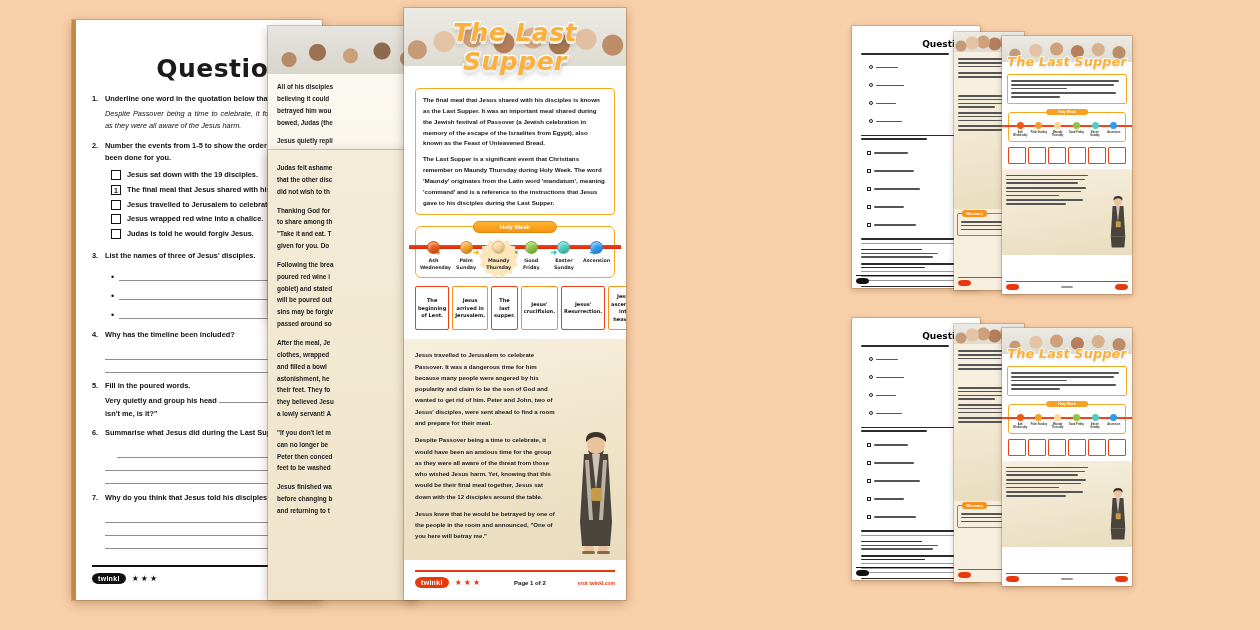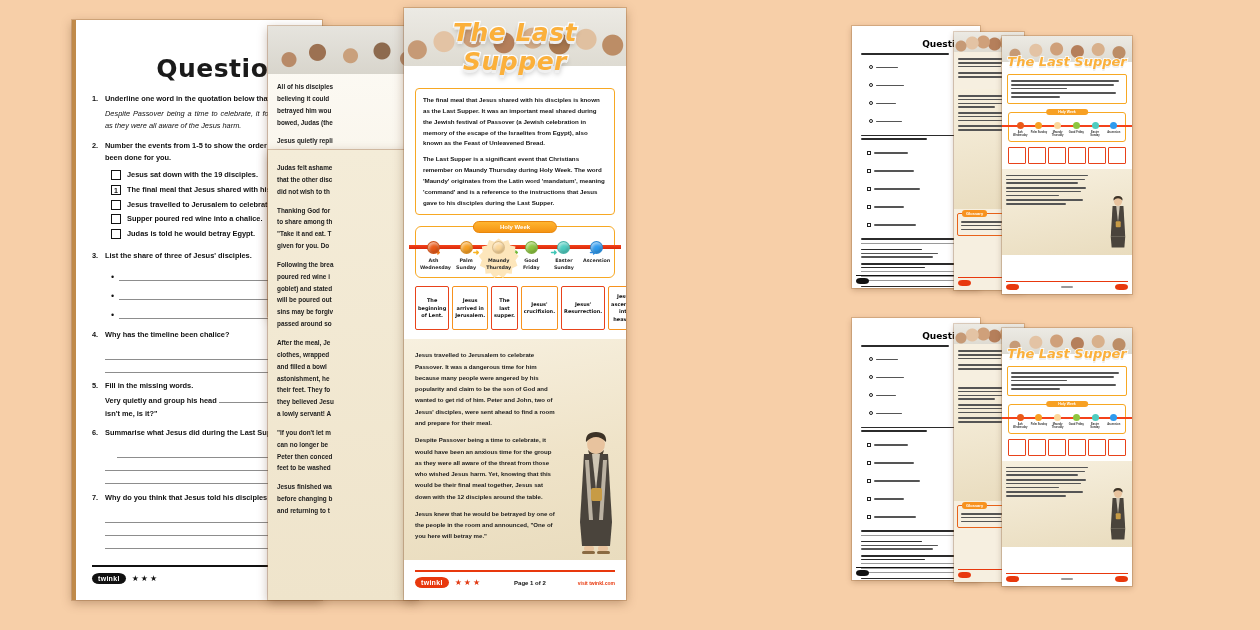--- a/index.html
+++ b/index.html
@@ -271,62 +271,62 @@
             <div class="chk-row">
               <span class="chk">1</span>
               <span>The final meal that Jesus shared with his di</span>
             </div>
             <div class="chk-row">
               <span class="chk"></span>
               <span>Jesus travelled to Jerusalem to celebrate Pas</span>
             </div>
             <div class="chk-row">
               <span class="chk"></span>
-              <span>Supper poured red wine into a chalice.</span>
+              <span>Jesus wrapped red wine into a chalice.</span>
             </div>
             <div class="chk-row">
               <span class="chk"></span>
-              <span>Judas is told he would betray Egypt.</span>
+              <span>Judas is told he would forgiv Jesus.</span>
             </div>
           </div>
         </div>
       </div>
 
       <div class="q-item">
         <div class="q-num">3.</div>
         <div class="q-body">
-          <span class="q-text">List the share of three of Jesus' disciples.</span>
+          <span class="q-text">List the names of three of Jesus' disciples.</span>
           <div class="bullet-line">
               <span class="bullet-dot">•</span>
               <span class="rule"></span>
             </div>
           <div class="bullet-line">
               <span class="bullet-dot">•</span>
               <span class="rule"></span>
             </div>
           <div class="bullet-line">
               <span class="bullet-dot">•</span>
               <span class="rule"></span>
             </div>
         </div>
       </div>
 
       <div class="q-item" style="margin-top:10px">
         <div class="q-num">4.</div>
         <div class="q-body">
-          <span class="q-text">Why has the timeline been chalice?</span>
+          <span class="q-text">Why has the timeline been included?</span>
           <div class="rule-full" style="margin-left:0;margin-top:6px"></div>
           <div class="rule-full" style="margin-left:0"></div>
         </div>
       </div>
 
       <div class="q-item" style="margin-top:6px">
         <div class="q-num">5.</div>
         <div class="q-body">
-          <span class="q-text">Fill in the missing words.</span>
+          <span class="q-text">Fill in the poured words.</span>
           <div style="margin-top:3px;font-weight:bold">
             <span>Very quietly and group his head </span><span class="inline-rule"></span>
           </div>
           <div style="font-weight:bold">isn't me, is it?"</div>
         </div>
       </div>
 
       <div class="q-item">
         <div class="q-num">6.</div>
         <div class="q-body">

